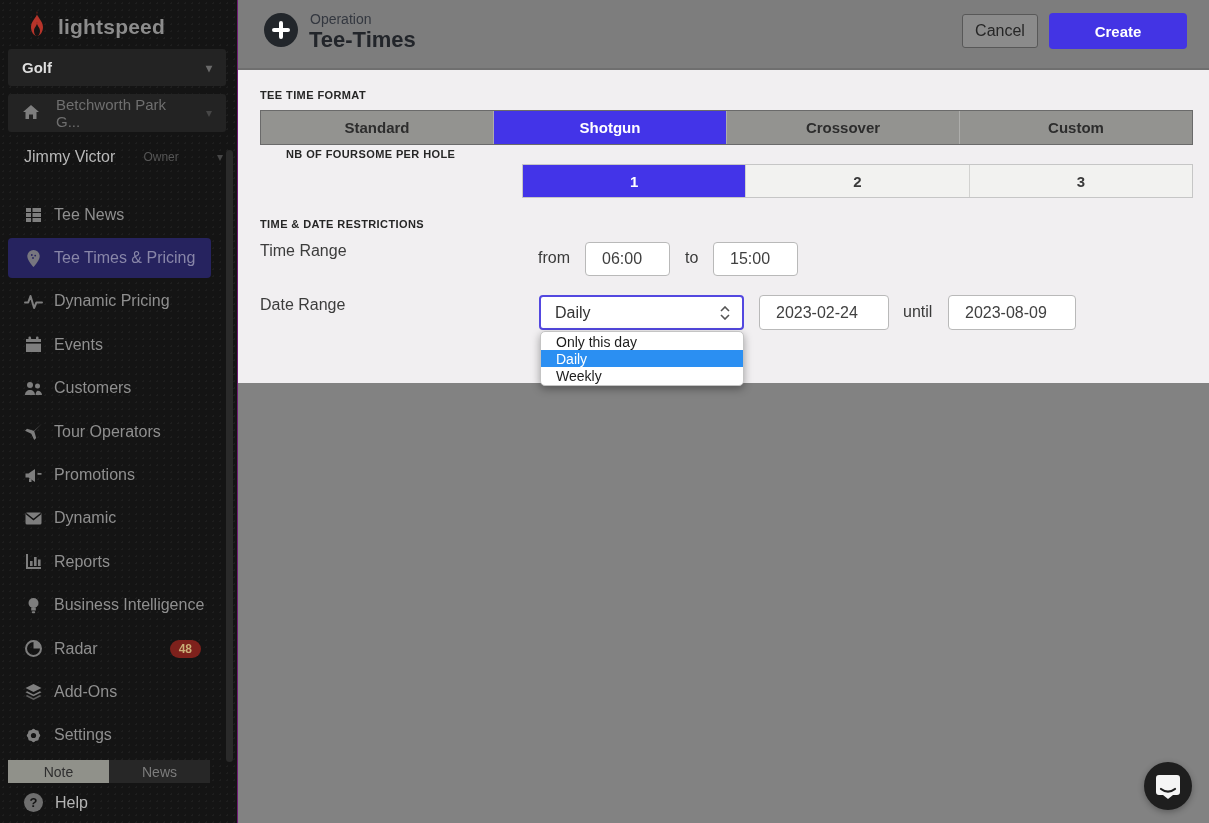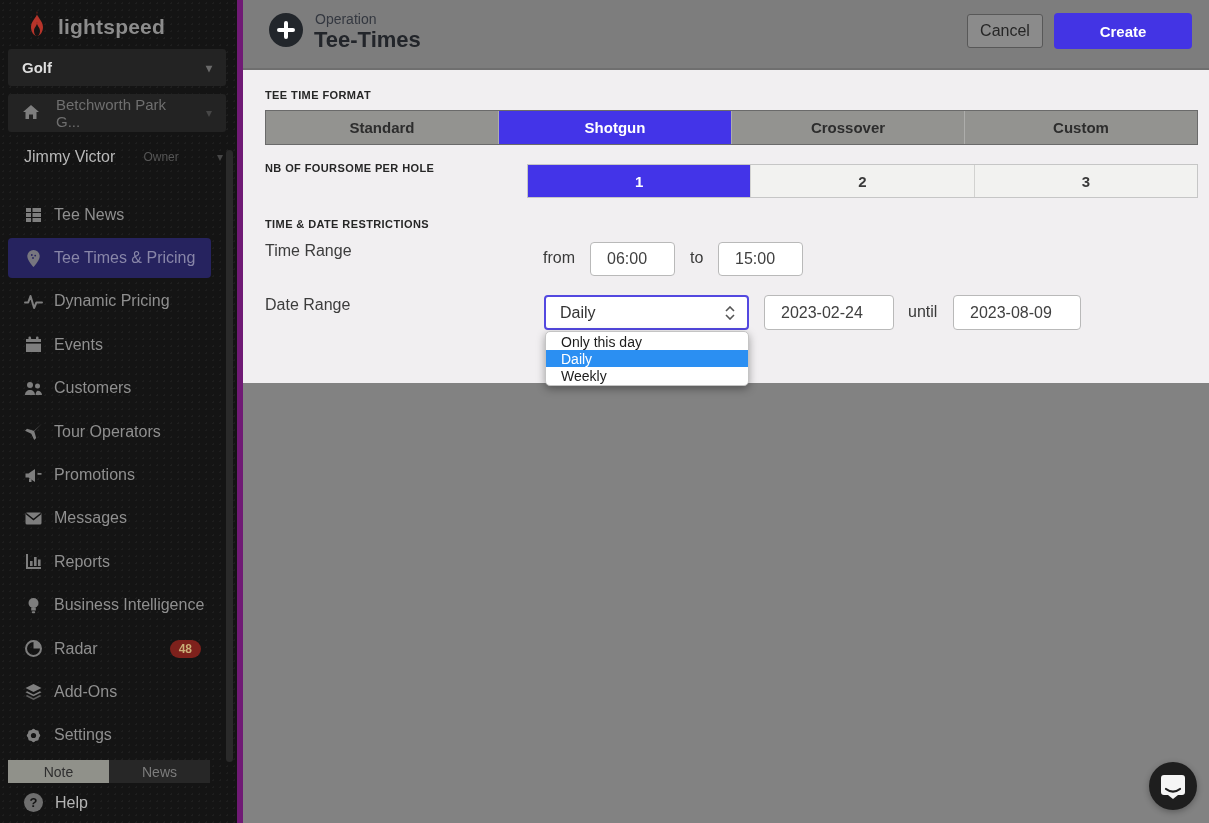--- a/index.html
+++ b/index.html
@@ -45,41 +45,41 @@
     justify-content:center; cursor:pointer; }
   .tab-note { background:#90918a; color:#2f2f2f; }
   .tab-news { background:#272727; color:#7c7c7c; }
   .help-row { position:absolute; left:24px; top:793px; display:flex; align-items:center; gap:12px; }
   .help-circle { width:19px; height:19px; border-radius:50%; background:#6e6e6e; color:#141414;
     font-size:13px; font-weight:700; display:flex; align-items:center; justify-content:center; }
   .help-label { color:#b5b5b5; font-size:16px; }
 
   
   .main { position:absolute; left:237px; top:0; width:972px; height:823px;
-    border-left:6px solid #701a75; background:#828282; }
+    border-left:1px solid #701a75; background:#828282; }
 
   .topbar { position:absolute; left:0; top:0; right:0; height:70px; background:#7d7d7d;
     border-bottom:2px solid #6f6f6f; }
   .plus-circle { position:absolute; left:26px; top:13px; width:34px; height:34px;
     border-radius:50%; background:#22262b; }
   .plus-circle svg { position:absolute; inset:0; }
   .kicker { position:absolute; left:72px; top:11px; font-size:14px; color:#343840; }
   .page-title { position:absolute; left:71px; top:27px; font-size:22px; font-weight:700; color:#22252a; }
   .btn-cancel { position:absolute; left:724px; top:14px; width:76px; height:34px;
     background:#8b8b8b; border:1px solid #585858; border-radius:3px;
     font-size:16px; color:#262626; font-family:inherit; cursor:pointer; }
   .btn-create { position:absolute; left:811px; top:13px; width:138px; height:36px;
     background:#4334e4; border:none; border-radius:4px; font-size:15px; font-weight:700;
     color:#ffffff; font-family:inherit; cursor:pointer; }
 
   .form-panel { position:absolute; left:0; top:70px; right:0; height:313px; background:#f1eff1; }
   .section-label { position:absolute; left:22px; font-size:11px; font-weight:700; color:#262626;
     letter-spacing:.4px; }
   .lbl-format { top:19px; }
-  .lbl-foursome { top:92px; }
+  .lbl-foursome { top:78px;margin-left:26px; }
   .lbl-restrictions { top:148px; }
   .row-label { position:absolute; left:22px; font-size:16px; color:#3c3c3c; }
   .lbl-time-range { top:172px; }
   .lbl-date-range { top:226px; }
 
   .seg { position:absolute; display:flex; border:1px solid #6a6a6a; }
   .seg-format { left:22px; top:40px; width:933px; height:35px; }
   .seg-format .seg-btn { flex:1; background:#939390; color:#2d2d2d; font-size:15px; font-weight:700;
     border:none; border-left:1px solid #adadab; font-family:inherit; cursor:pointer; }
   .seg-format .seg-btn:first-child { border-left:none; }
@@ -220,21 +220,21 @@
       </span>
       <span class="nav-label">Promotions</span>
     </div>
     <div class="nav-item">
       <span class="nav-icon">
         <svg viewBox="0 0 19 19">
             <rect x="1.5" y="3.5" width="16" height="12" rx="1.5"></rect>
             <path d="M2 4.5l7.5 6 7.5-6" fill="none" stroke="#141414" stroke-width="1.6"></path>
           </svg>
       </span>
-      <span class="nav-label">Messages</span>
+      <span class="nav-label">Dynamic</span>
     </div>
     <div class="nav-item">
       <span class="nav-icon">
         <svg viewBox="0 0 19 19">
             <path d="M2 2h2v15H2zM2 15h15v2H2z"></path>
             <rect x="6" y="9" width="2.6" height="5"></rect>
             <rect x="10" y="5" width="2.6" height="9"></rect>
             <rect x="14" y="7.5" width="2.6" height="6.5"></rect>
           </svg>
       </span>

